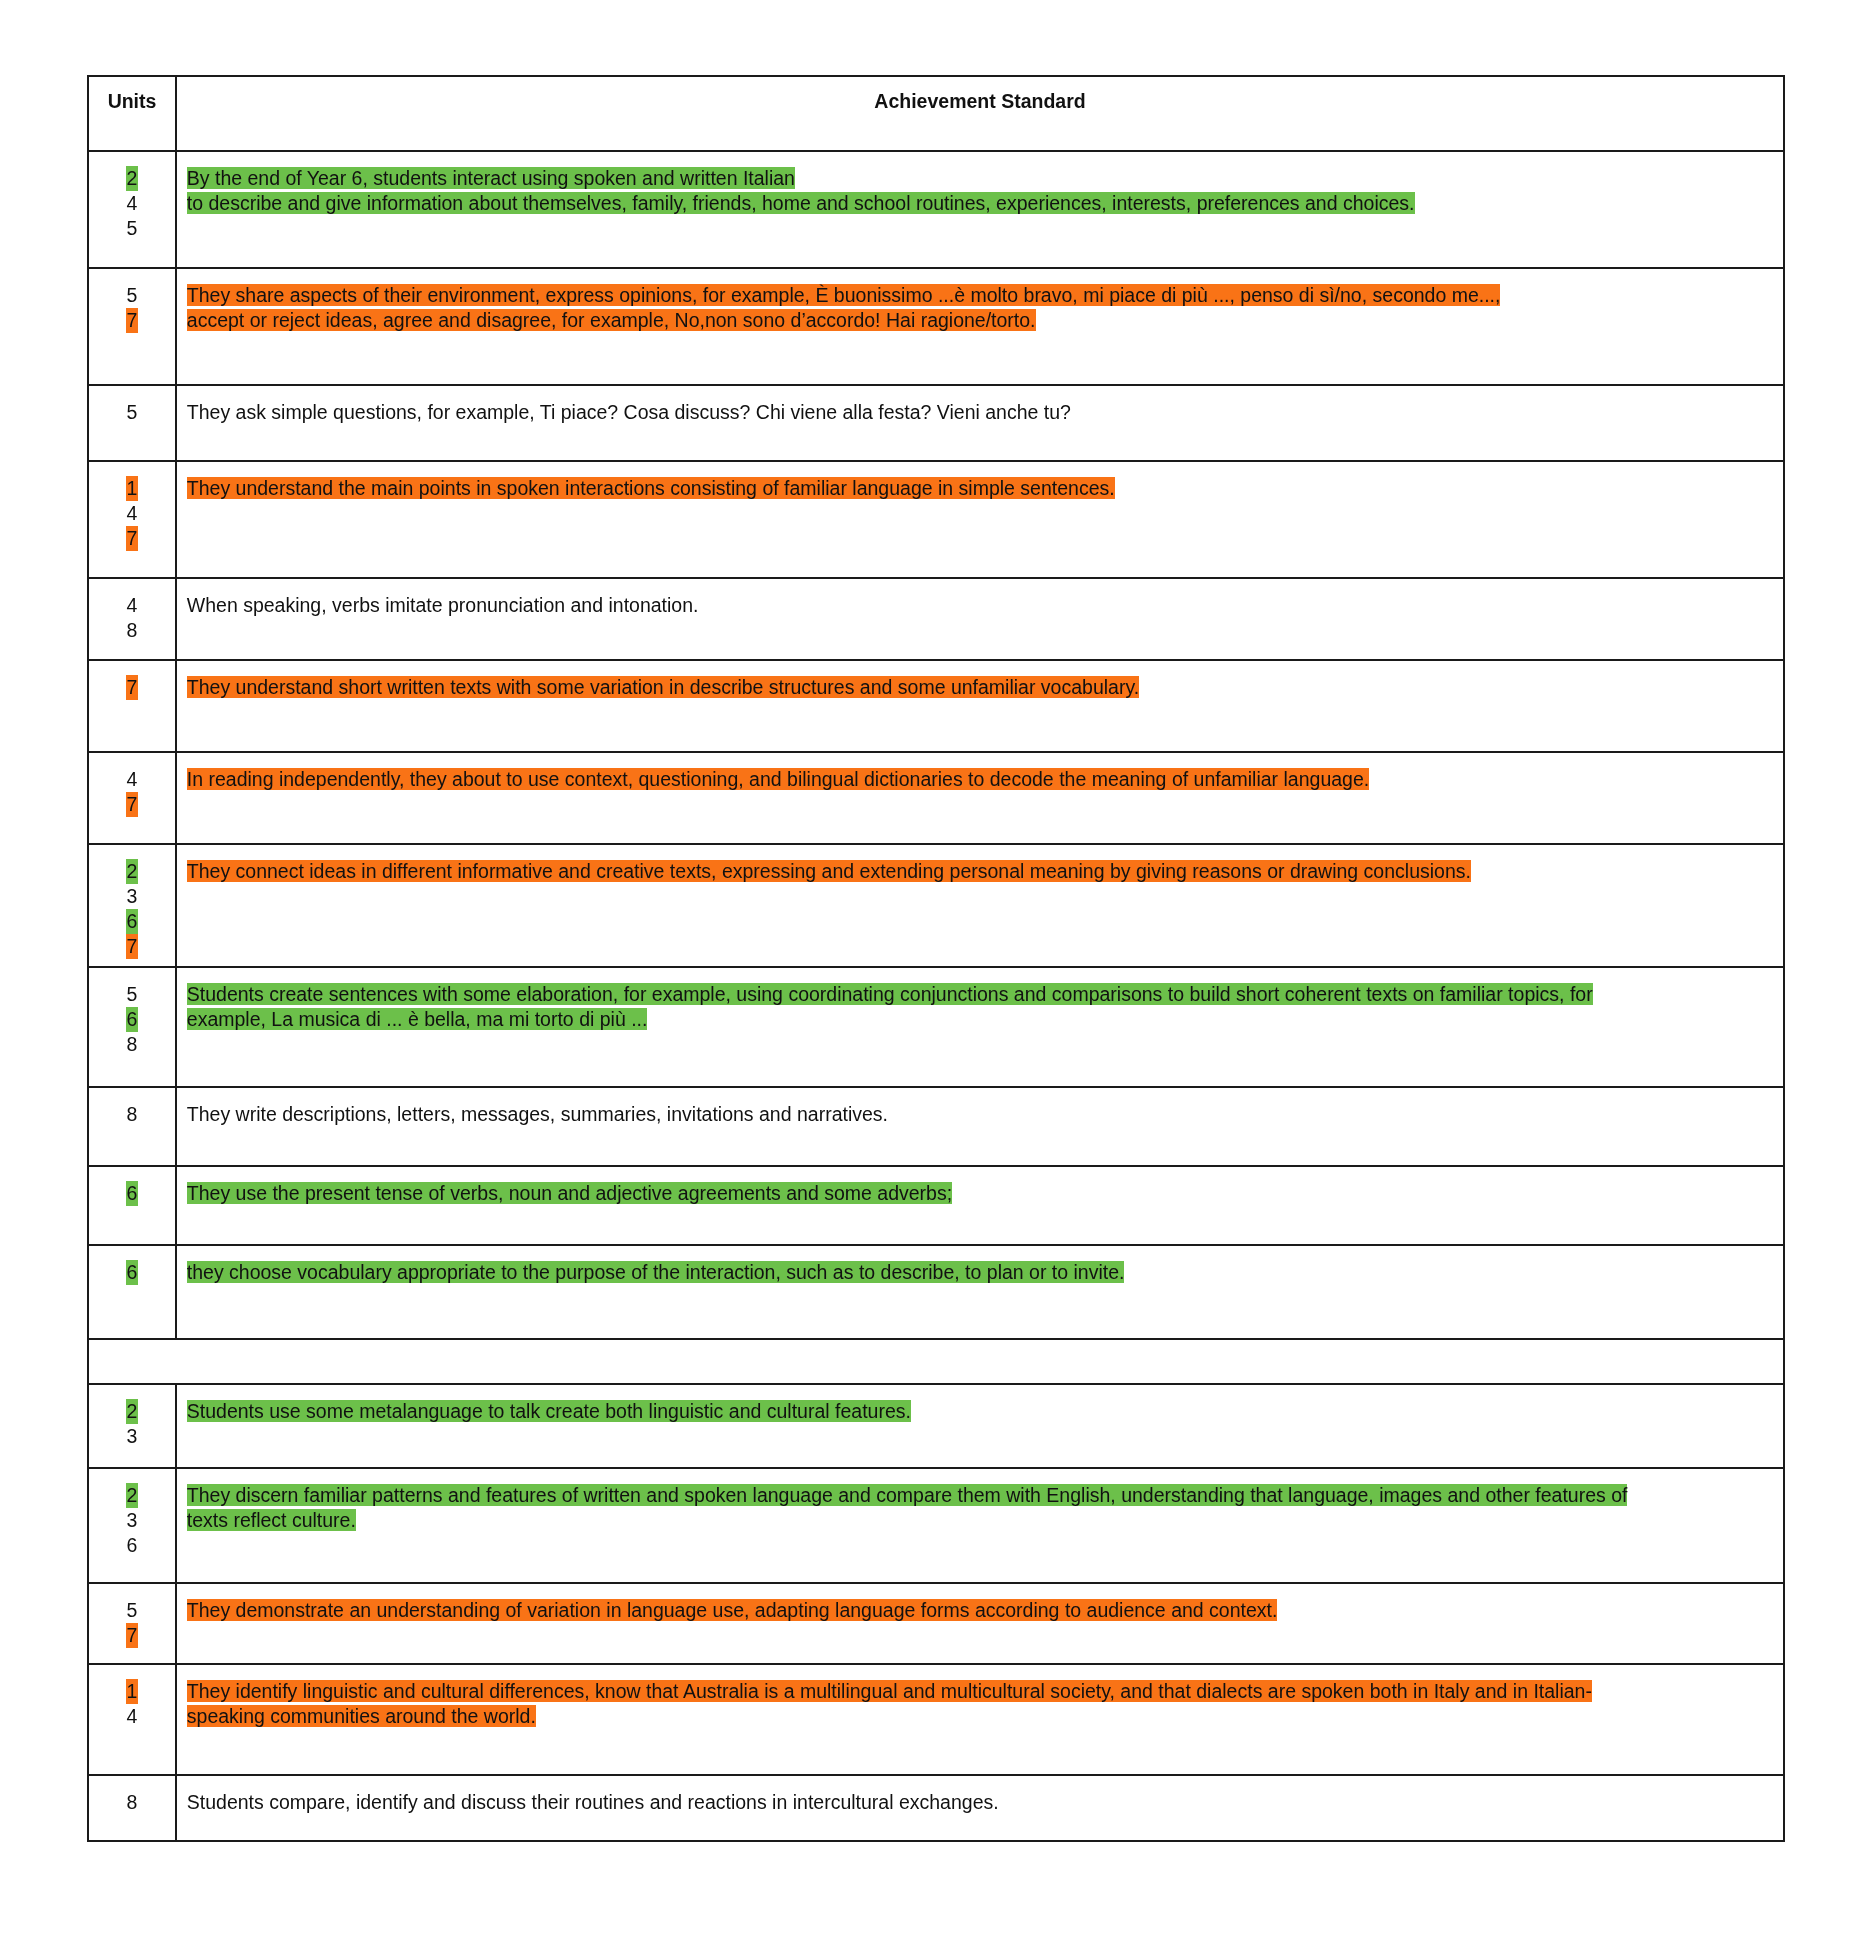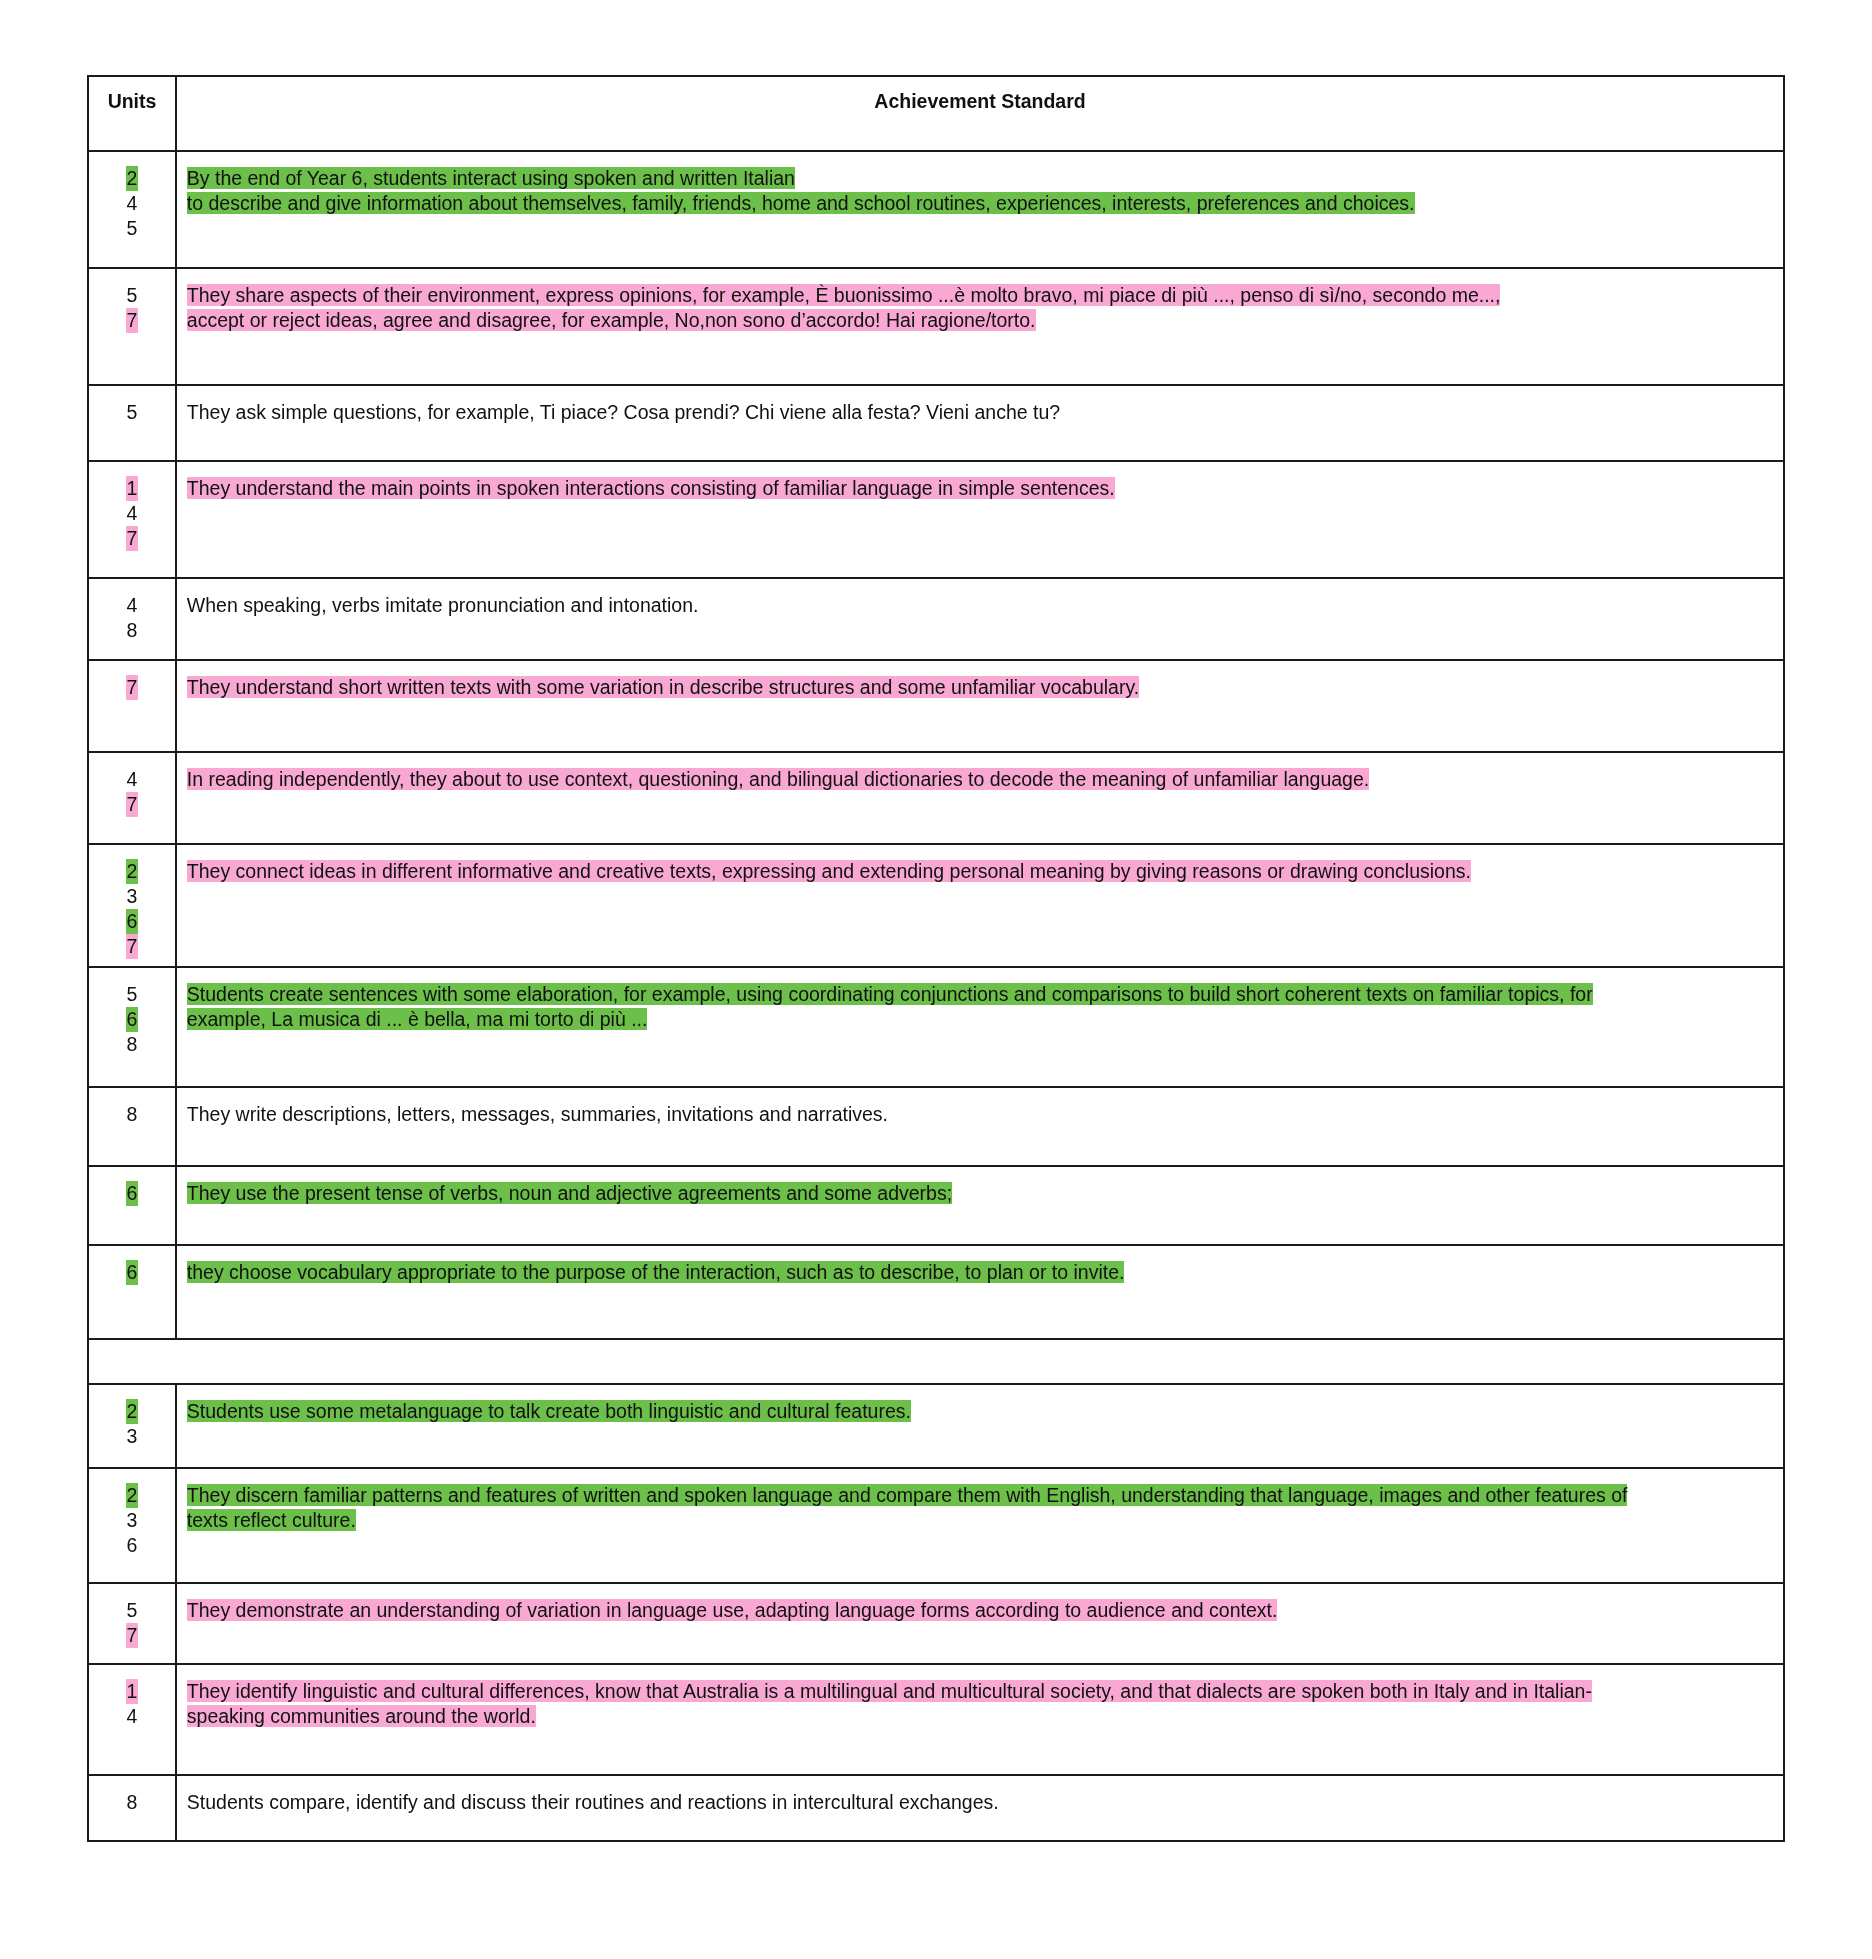--- a/index.html
+++ b/index.html
@@ -42,21 +42,21 @@
     }
     .std-cell {
       padding: 13.7px 11.7px 0 9.8px !important;
     }
     .hdr {
       font-weight: bold;
       text-align: center;
       padding-top: 11.7px !important;
     }
     .hl-green { background: #6cc04a; }
-    .hl-yellow { background: #f9a8d4; }
+    .hl-yellow { background: #f97316; }
     .hl-none { background: transparent; }
     .std-line { display: inline; }
     .blank-row td { height: 43px; }
   </style>
 </head>
 <body>
 
 <table class="page-table">
   <colgroup>
     <col class="col-units">
@@ -72,21 +72,21 @@
       <tr style="height: 117px;">
         <td class="units-cell"><span class="unit hl-green">2</span><br><span class="unit hl-none">4</span><br><span class="unit hl-none">5</span><br></td>
         <td class="std-cell"><span class="std-line hl-green">By the end of Year 6, students interact using spoken and written Italian</span><br><span class="std-line hl-green">to describe and give information about themselves, family, friends, home and school routines, experiences, interests, preferences and choices.</span></td>
       </tr>
       <tr style="height: 117px;">
         <td class="units-cell"><span class="unit hl-none">5</span><br><span class="unit hl-yellow">7</span><br></td>
         <td class="std-cell"><span class="std-line hl-yellow">They share aspects of their environment, express opinions, for example, È buonissimo ...è molto bravo, mi piace di più ..., penso di sì/no, secondo me...,</span><br><span class="std-line hl-yellow">accept or reject ideas, agree and disagree, for example, No,non sono d’accordo! Hai ragione/torto.</span></td>
       </tr>
       <tr style="height: 76px;">
         <td class="units-cell"><span class="unit hl-none">5</span><br></td>
-        <td class="std-cell"><span class="std-line hl-none">They ask simple questions, for example, Ti piace? Cosa prendi? Chi viene alla festa? Vieni anche tu?</span></td>
+        <td class="std-cell"><span class="std-line hl-none">They ask simple questions, for example, Ti piace? Cosa discuss? Chi viene alla festa? Vieni anche tu?</span></td>
       </tr>
       <tr style="height: 117px;">
         <td class="units-cell"><span class="unit hl-yellow">1</span><br><span class="unit hl-none">4</span><br><span class="unit hl-yellow">7</span><br></td>
         <td class="std-cell"><span class="std-line hl-yellow">They understand the main points in spoken interactions consisting of familiar language in simple sentences.</span></td>
       </tr>
       <tr style="height: 82px;">
         <td class="units-cell"><span class="unit hl-none">4</span><br><span class="unit hl-none">8</span><br></td>
         <td class="std-cell"><span class="std-line hl-none">When speaking, verbs imitate pronunciation and intonation.</span></td>
       </tr>
       <tr style="height: 92px;">

